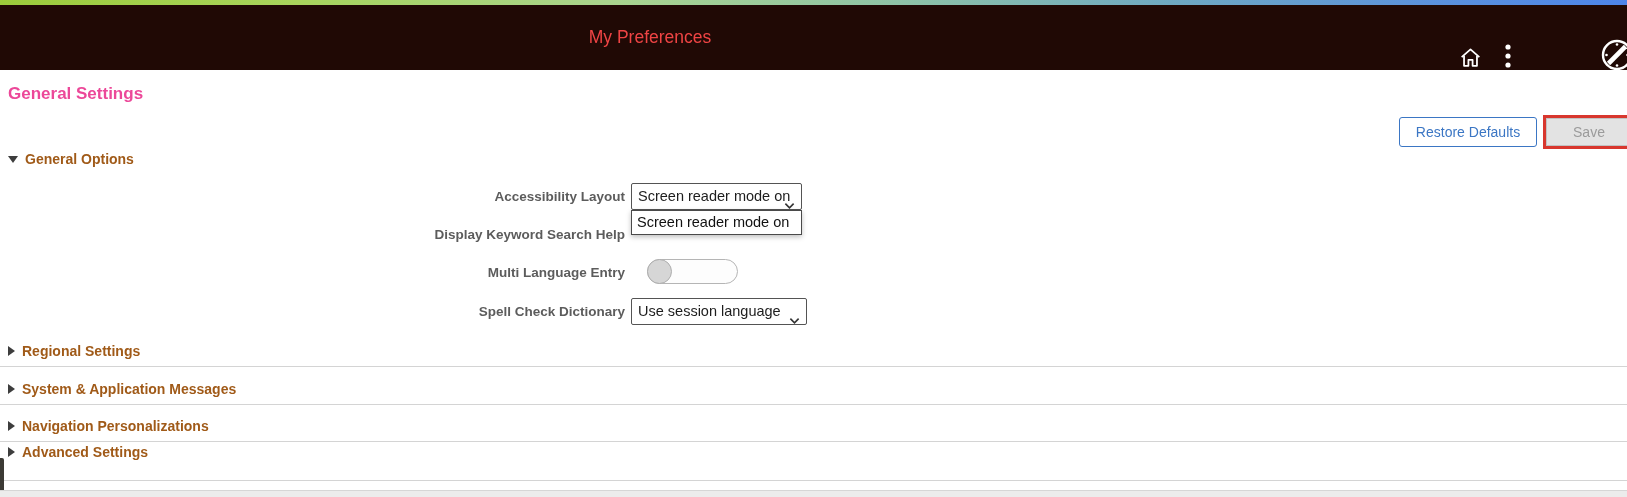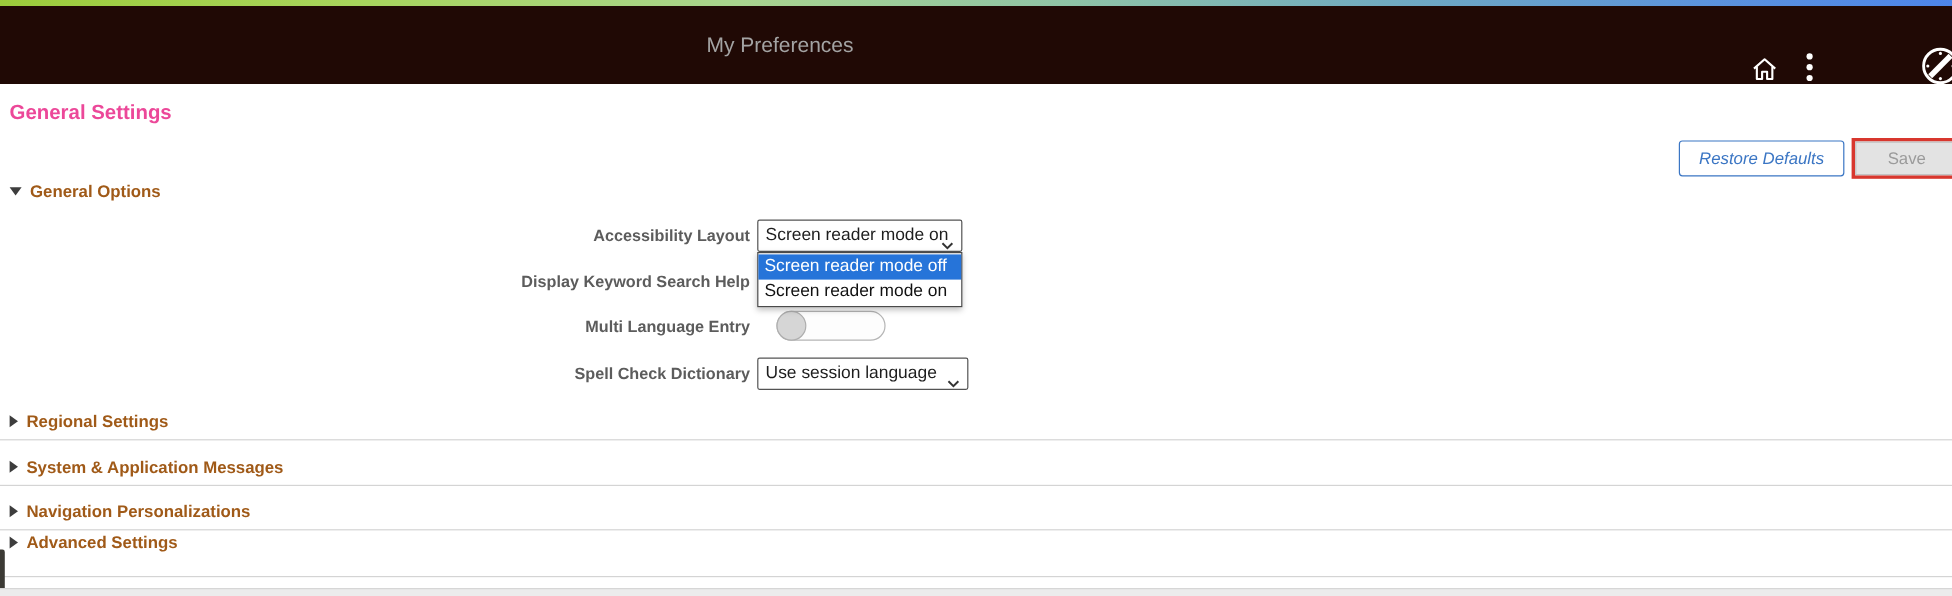--- a/index.html
+++ b/index.html
@@ -7,30 +7,30 @@
               font-family:"Liberation Sans", sans-serif; }
   .abs { position:absolute; }
 
   
   .top-strip { left:0; top:0; width:1627px; height:5px;
     background:linear-gradient(to right,#9ccb3b 0%,#a8d45c 18%,#a9d48f 38%,#8fc3a7 55%,#6fa9c2 72%,#5b92dd 88%,#4d85ea 100%); }
 
   
   .header { left:0; top:5px; width:1627px; height:65px; background:#200905; overflow:hidden; }
   .header-title { position:absolute; left:0; top:0; width:1300px; height:65px; line-height:65px;
-    text-align:center; color:#a3a3a3; font-size:17.5px; }
+    text-align:center; color:#ef4444; font-size:17.5px; }
   .hicon { position:absolute; cursor:pointer; }
 
   
   .page-heading { left:8px; top:84px; font-size:17px; font-weight:bold; color:#ec4899; }
 
   
   .btn-restore { left:1399px; top:117px; width:138px; height:30px; background:#fff;
     border:1px solid #3b76c4; border-radius:3px; color:#3b76c4; font-size:14px;
-    text-align:center; line-height:28px; cursor:pointer;font-style:italic; }
+    text-align:center; line-height:28px; cursor:pointer; }
   .save-focus { left:1543px; top:115px; width:92px; height:34px; border:3px solid #d8372e; background:#e4e4e4; }
   .btn-save { width:100%; height:100%; background:#e3e3e3; border:1px solid #c2c2c2;
     color:#9b9b9b; font-size:14px; text-align:center; line-height:26px; }
 
   
   .section { position:absolute; left:8px; display:flex; align-items:center; gap:7px; cursor:pointer; }
   .section-label { color:#a05a18; font-size:14px; font-weight:bold; white-space:nowrap; }
   .tri-down { width:0; height:0; border-left:5px solid transparent; border-right:5px solid transparent;
     border-top:7px solid #3d3d3d; }
   .tri-right { width:0; height:0; border-top:5px solid transparent; border-bottom:5px solid transparent;
@@ -130,21 +130,20 @@
 <div class="select" style="top:298px; width:176px;">
   <span>Use session language</span>
   <span class="chev">
     <svg width="11" height="8" viewBox="0 0 12 8">
         <path d="M1.5 1.5 L6 6 L10.5 1.5" stroke="#333" stroke-width="1.8" fill="none"></path>
       </svg>
   </span>
 </div>
 
 <div class="listbox">
-  <div class="opt hl">Screen reader mode off</div>
   <div class="opt">Screen reader mode on</div>
 </div>
 
 <div class="section" style="top:343px;justify-content:space-between;">
   <span class="tri-right"></span>
   <span class="section-label">Regional Settings</span>
 </div>
 <div class="divider" style="top:366px;"></div>
 
 <div class="section" style="top:381px;justify-content:center;">

